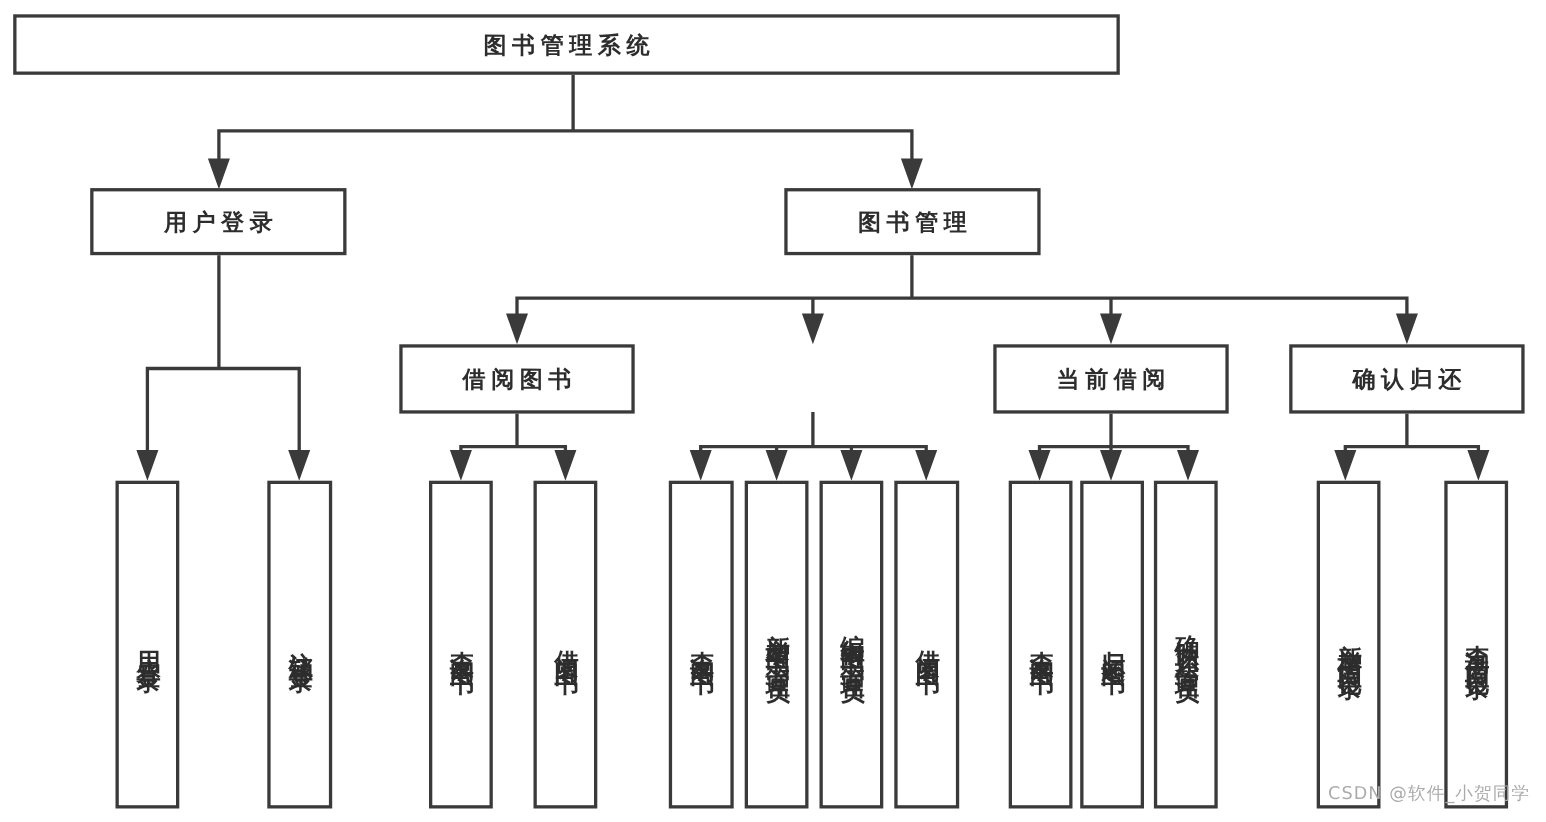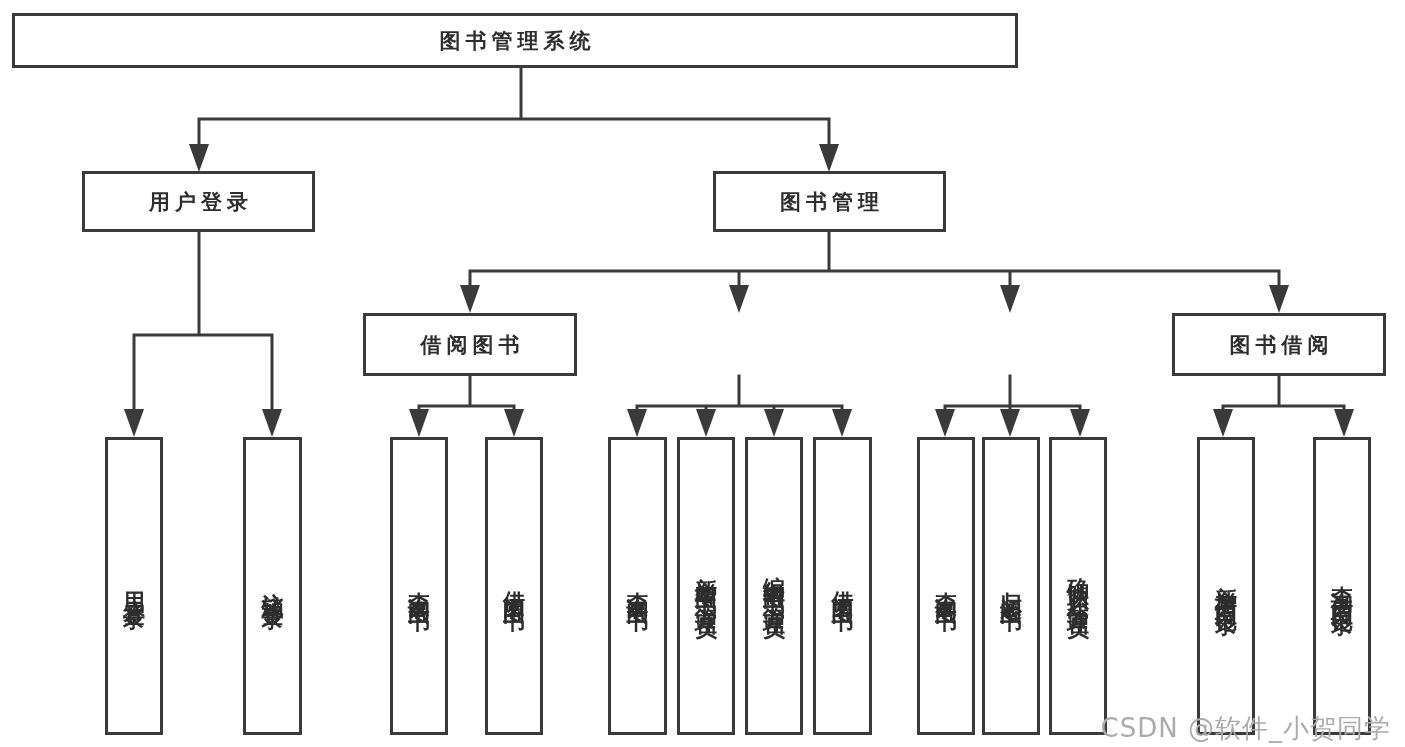--- a/index.html
+++ b/index.html
@@ -38,21 +38,21 @@
   .leaf .vtext{
     writing-mode:vertical-rl;
     text-orientation:mixed;
     letter-spacing:6px;
     line-height:1.1;
     white-space:nowrap;
   }
   .watermark{
     position:absolute;
     right:14px;top:711px;
-    font-size:26px;
+    font-size:16px;
     color:var(--watermark);
     letter-spacing:1px;
     white-space:nowrap;
   }
 </style>
 </head>
 <body>
 
 <div class="canvas">
 
@@ -77,21 +77,22 @@
       M1070 409 L1090 409 L1080 437 Z
       M1213 409 L1233 409 L1223 437 Z  M1334 409 L1354 409 L1344 437 Z"></path>
   </svg>
 
   <div class="box root">图书管理系统</div>
 
   <div class="box lvl2" style="left:82px">用户登录</div>
   <div class="box lvl2" style="left:713px">图书管理</div>
 
   <div class="box lvl3" style="left:363px">借阅图书</div>
-  <div class="box lvl3" style="left:1172px">图书借阅</div>
+  <div class="box lvl3" style="left:903px">当前借阅</div>
+  <div class="box lvl3" style="left:1172px">确认归还</div>
 
   <div class="box leaf" style="left:105px;width:58px">
       <span class="vtext">用户登录</span>
     </div>
   <div class="box leaf" style="left:243px;width:59px">
       <span class="vtext">注销登录</span>
     </div>
 
   <div class="box leaf" style="left:390px;width:58px">
       <span class="vtext">查询图书</span>

